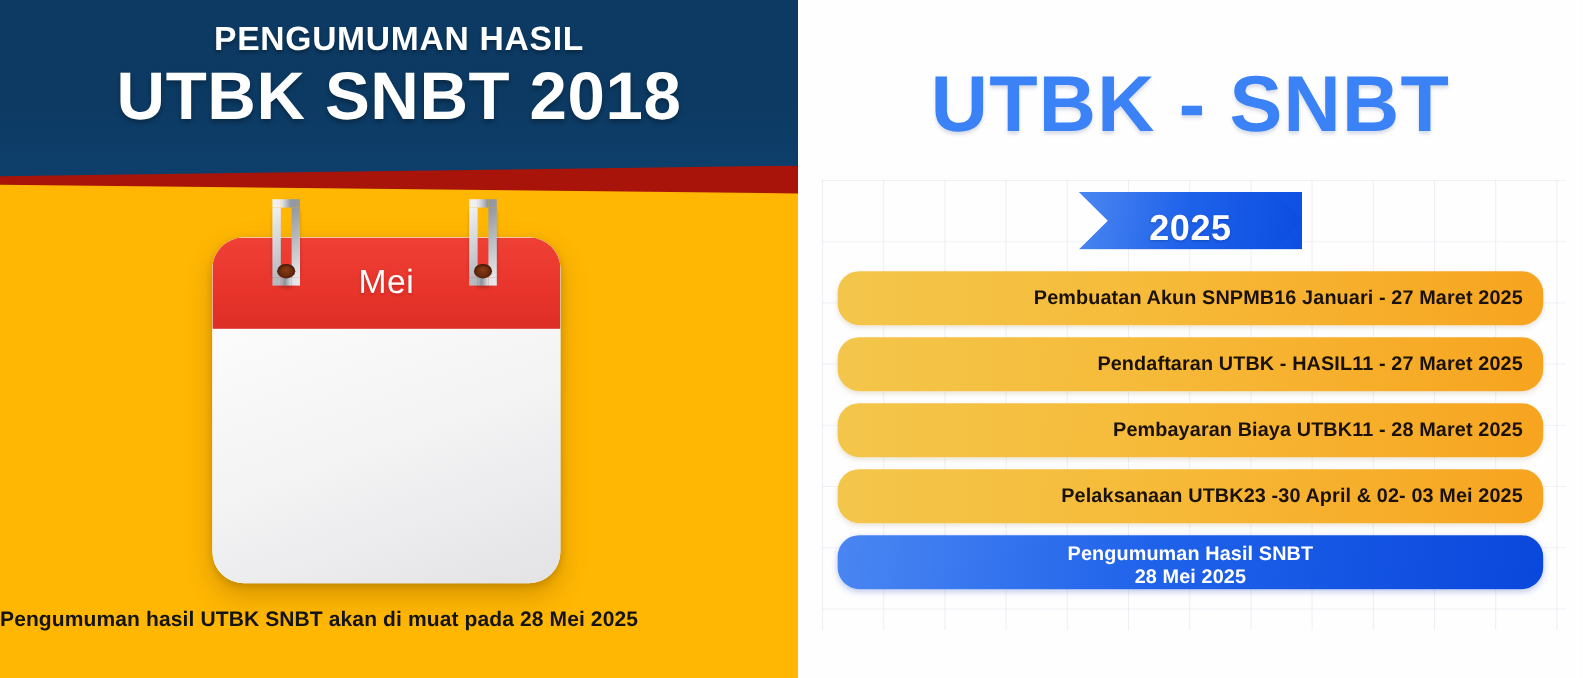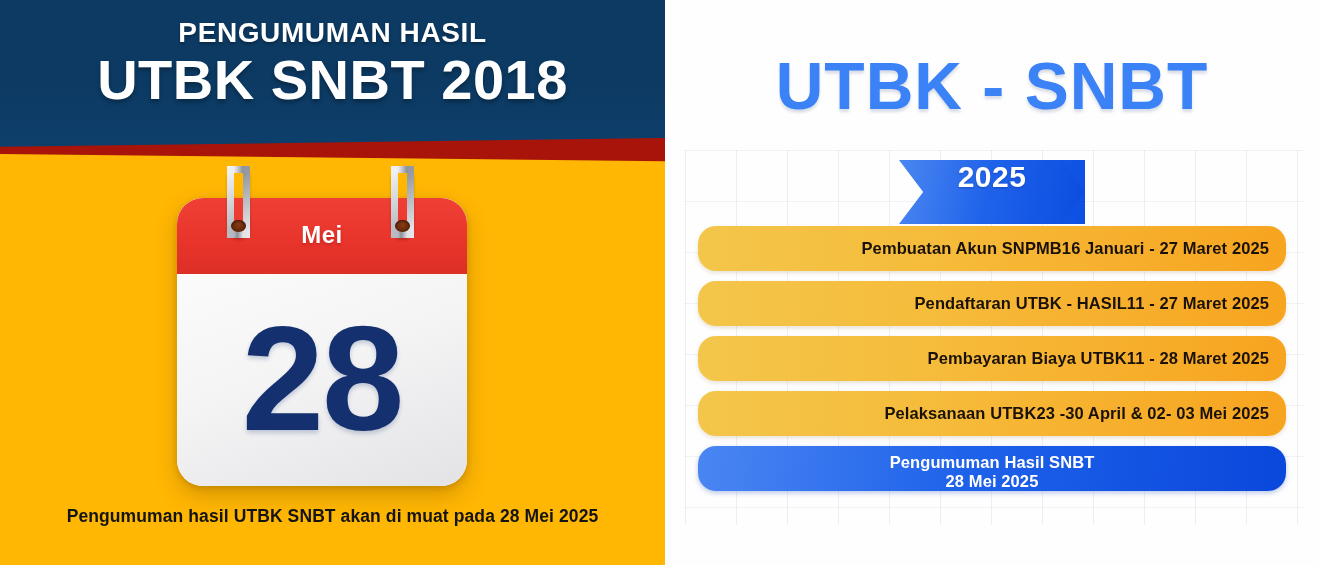--- a/index.html
+++ b/index.html
@@ -115,22 +115,22 @@
     top: 0; left: 0;
     width: 100%;
     height: 76px;
     background: linear-gradient(180deg,#ef4035 0%, #e8342b 60%, #dc2f26 100%);
     display: flex;
     align-items: center;
     justify-content: center;
   }
 
   #calendar-month {
-    font-size: 24px;
-    font-weight: 700;
+    font-size: 28px;
+    font-weight: 400;
     color: #ffffff;
     letter-spacing: 0.5px;
     text-shadow: 0 2px 3px rgba(120,0,0,.30);
     padding-bottom: 2px;
   }
 
   #calendar-day {
     position: absolute;
     top: 74px;
     left: 0;
@@ -175,21 +175,21 @@
     border-radius: 50%;
     background: radial-gradient(ellipse at 50% 40%, #8a3c14 0%, #5d2409 70%);
     box-shadow: inset 0 1px 2px rgba(0,0,0,.5);
   }
 
   #left-caption {
     position: absolute;
     left: 0;
     bottom: 38px;
     width: 665px;
-    text-align: center;
+    text-align: left;
     font-size: 17.5px;
     font-weight: 700;
     color: #141414;
     letter-spacing: 0.1px;
     z-index: 5;
   }
 
   
   #right-panel {
     position: relative;
@@ -226,26 +226,26 @@
     z-index: 2;
     text-shadow: 0 3px 3px rgba(170,180,200,.45), 0 1px 0 rgba(255,255,255,.8);
   }
 
   #ribbon {
     position: absolute;
     top: 160px;
     left: 50%;
     transform: translateX(-50%);
     width: 186px;
-    height: 64px;
+    height: 48px;
     z-index: 2;
     background: linear-gradient(100deg,#4a86f0 0%, #1f62ea 48%, #0d4fe3 100%);
     clip-path: polygon(0% 0%, 100% 0%, 100% 100%, 0% 100%, 13% 50%);
     display: flex;
-    align-items: flex-start;
+    align-items: flex-end;
     justify-content: center;
     filter: drop-shadow(0 2px 3px rgba(60,90,160,.30));
   }
   #ribbon-shape {
     position: absolute;
     inset: 0;
     background: linear-gradient(100deg,#4b87f1 0%, #1f62ea 48%, #0b4ce0 100%);
     clip-path: polygon(0% 0%, 88% 0%, 100% 50%, 88% 100%, 0% 100%, 12% 50%);
   }
   #ribbon-year {
@@ -318,21 +318,20 @@
     <div id="left-title-wrap">
       <div id="title-line1">PENGUMUMAN HASIL</div>
       <div id="title-line2">UTBK SNBT 2018</div>
     </div>
 
     <div id="calendar">
       <div id="calendar-inner">
         <div id="calendar-head">
           <span id="calendar-month">Mei</span>
         </div>
-        <div id="calendar-day">28</div>
       </div>
       <div class="ring left">
         <div class="ring-band"></div>
         <div class="ring-hole"></div>
       </div>
       <div class="ring right">
         <div class="ring-band"></div>
         <div class="ring-hole"></div>
       </div>
     </div>

